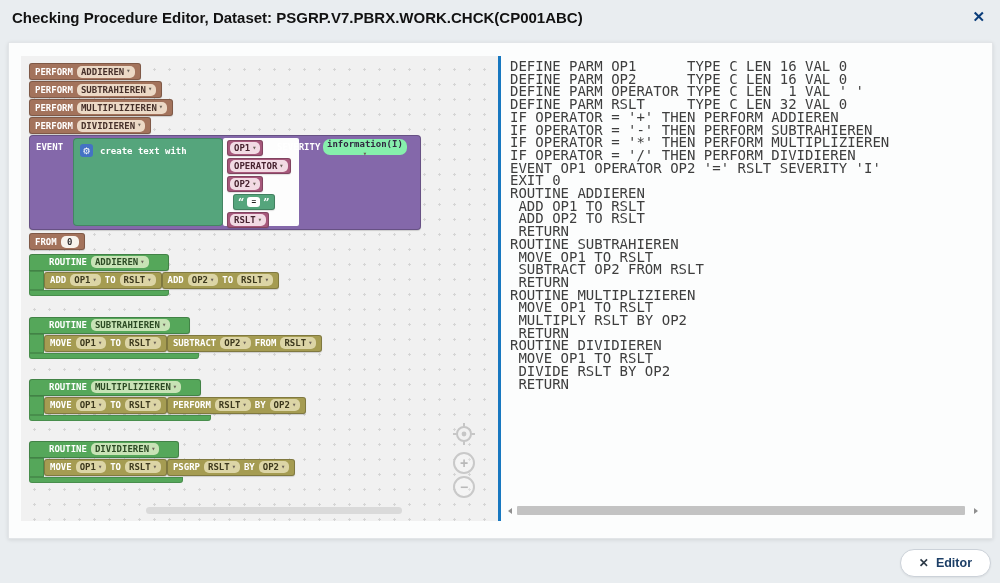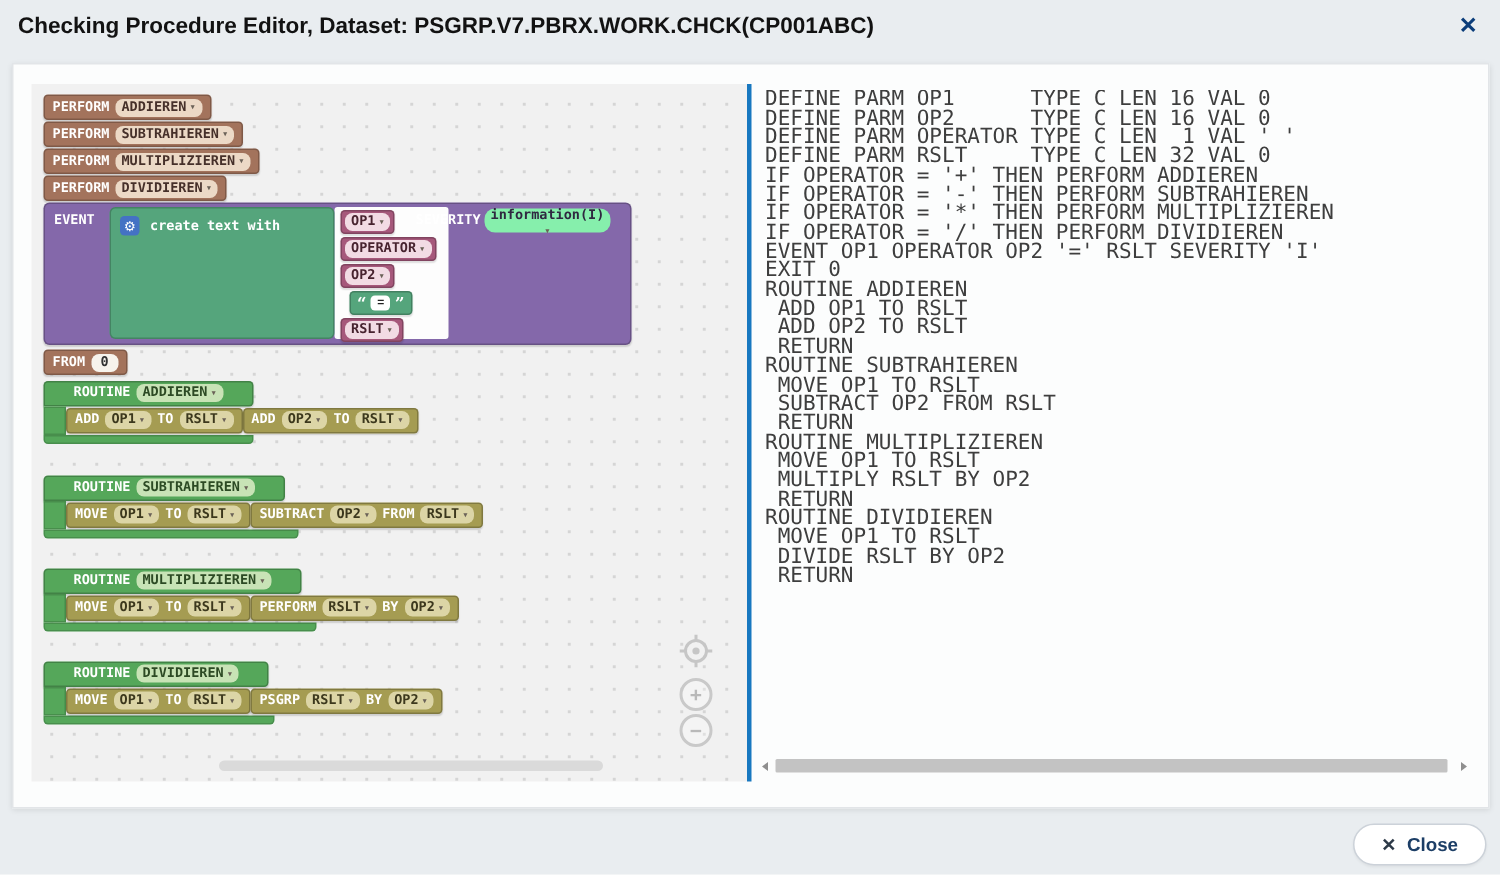--- a/index.html
+++ b/index.html
@@ -338,14 +338,14 @@
   <div class="code-hscroll">
     <span class="arr arr-l"></span>
     <div class="code-thumb"></div>
     <span class="arr arr-r"></span>
   </div>
 
 </div>
 
 <button class="close-btn">
   <span class="x">✕</span>
-  <span>Close</span>
+  <span>Editor</span>
 </button>
 
 </body></html>

